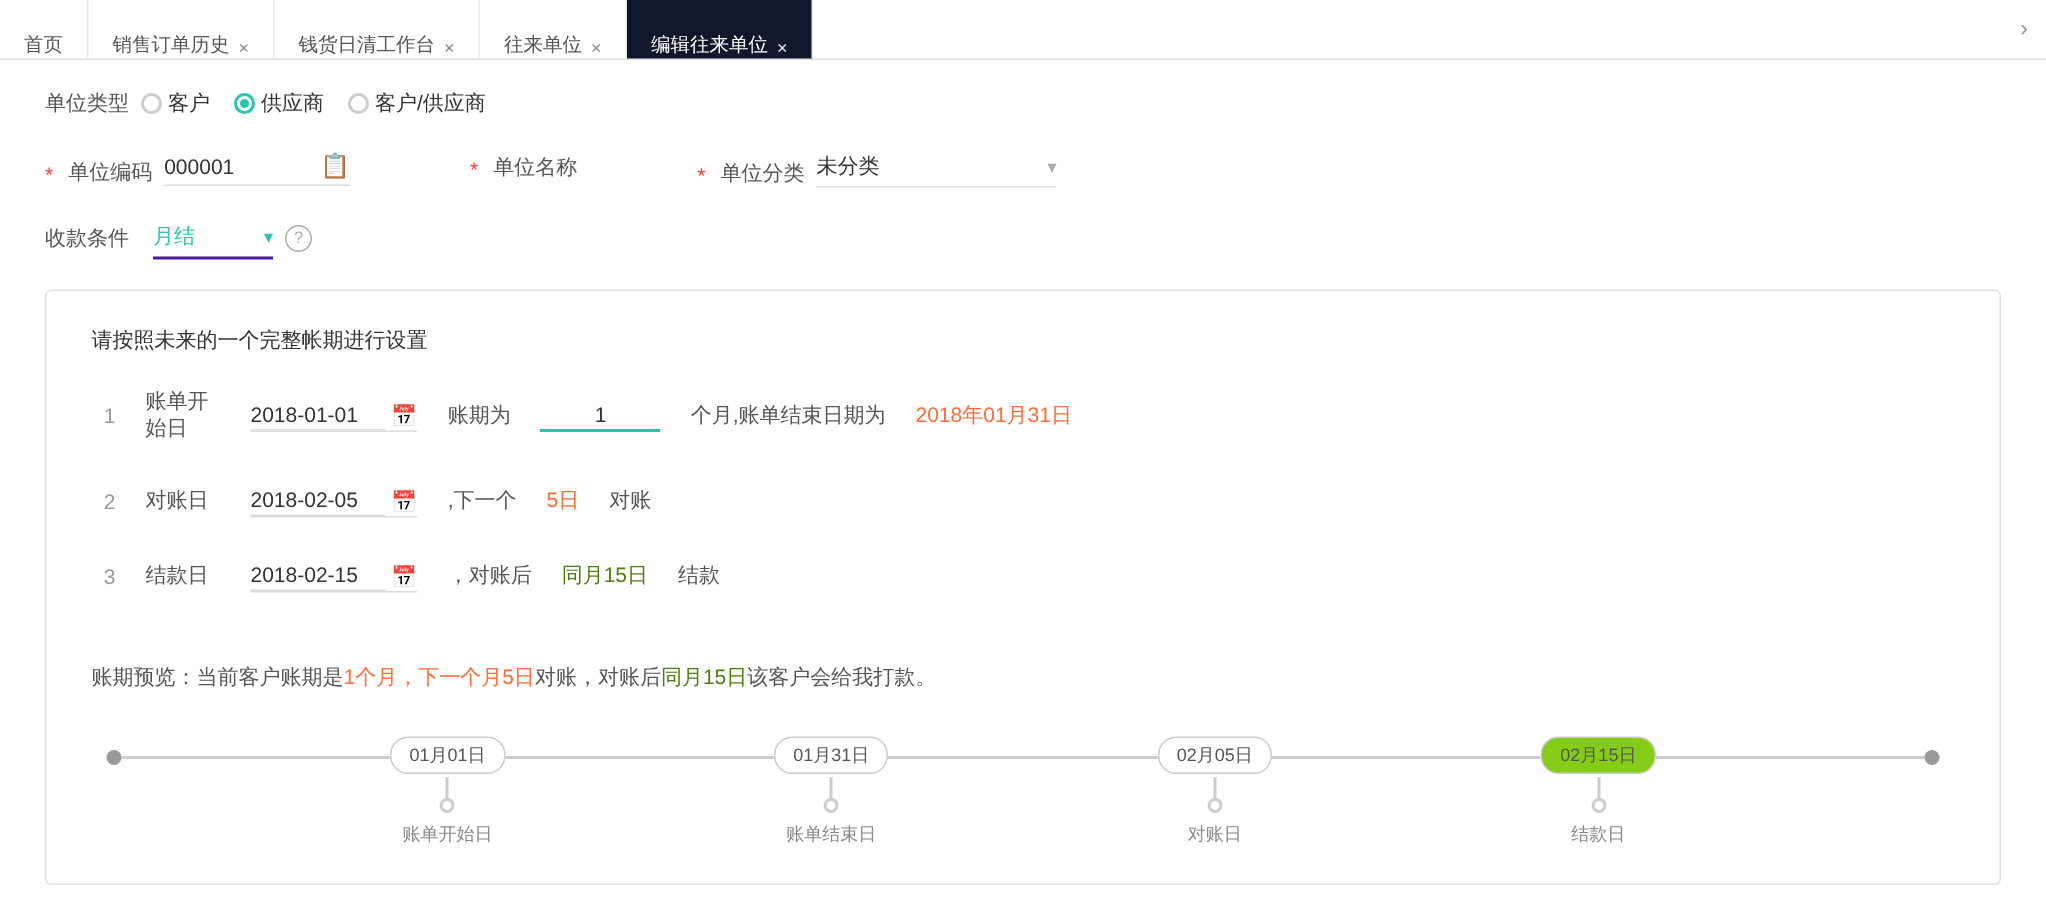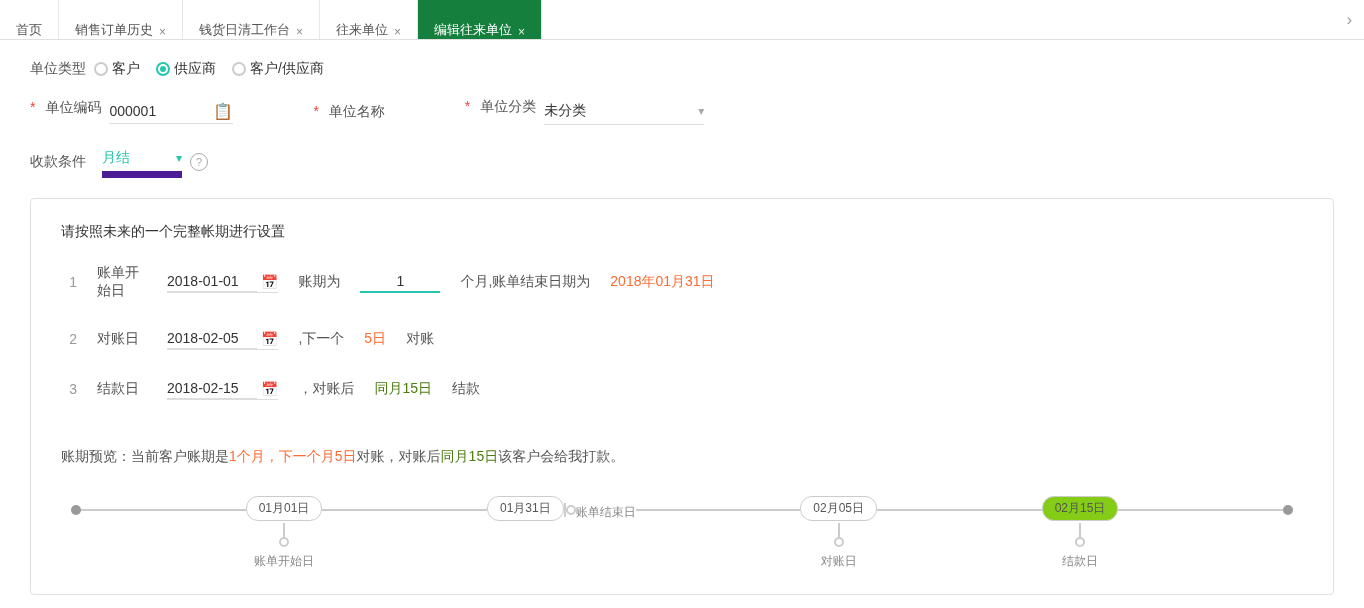--- a/index.html
+++ b/index.html
@@ -19,21 +19,21 @@
       padding: 0 16px;
       cursor: pointer;
       font-size: 13px;
       color: #555;
       border-right: 1px solid #e8e8e8;
       white-space: nowrap;
       gap: 6px;
       position: relative;
     }
     .tab.active {
-      background: #15803d;
+      background: #0f172a;
       color: #fff;
     }
     .tab .close-btn {
       font-size: 12px;
       color: inherit;
       opacity: 0.7;
       cursor: pointer;
     }
     .tab.active .close-btn { color: #fff; opacity: 0.9; }
     .tab-more {
@@ -56,21 +56,21 @@
     
     .form-row {
       display: flex;
       align-items: center;
       margin-bottom: 20px;
       gap: 0;
     }
 
     .form-group {
       display: flex;
-      align-items: flex-start;
+      align-items: flex-end;
       gap: 8px;
       margin-right: 40px;
     }
 
     .form-label {
       color: #555;
       font-size: 14px;
       white-space: nowrap;
     }
 
@@ -167,21 +167,21 @@
     .condition-row {
       display: flex;
       align-items: center;
       margin-bottom: 20px;
       gap: 8px;
     }
 
     
     .select-blue {
       color: #26c6b0;
-      border-bottom: 7px solid #4c1d95;
+      border-bottom: 2px solid #4c1d95;
     }
 
     
     .help-icon {
       width: 18px;
       height: 18px;
       border-radius: 50%;
       border: 1px solid #aaa;
       display: flex;
       align-items: center;
@@ -397,21 +397,21 @@
           <div style="border:1px solid #ccc;border-radius:12px;padding:3px 12px;font-size:12px;color:#555;background:#fff;white-space:nowrap;margin-bottom:2px;">01月01日</div>
           <div style="width:2px;height:14px;background:#ccc;"></div>
           <div style="width:10px;height:10px;border-radius:50%;border:2px solid #ccc;background:#fff;"></div>
           <div style="font-size:12px;color:#888;margin-top:6px;white-space:nowrap;">账单开始日</div>
         </div>
 
         <div style="flex:1;display:flex;flex-direction:column;align-items:center;">
           <div style="height:2px;background:#ccc;width:100%;margin-top:13px;"></div>
         </div>
 
-        <div style="display:flex;align-items:center;z-index:1;">
+        <div style="display:flex;flex-direction:column;align-items:center;z-index:1;">
           <div style="border:1px solid #ccc;border-radius:12px;padding:3px 12px;font-size:12px;color:#555;background:#fff;white-space:nowrap;margin-bottom:2px;">01月31日</div>
           <div style="width:2px;height:14px;background:#ccc;"></div>
           <div style="width:10px;height:10px;border-radius:50%;border:2px solid #ccc;background:#fff;"></div>
           <div style="font-size:12px;color:#888;margin-top:6px;white-space:nowrap;">账单结束日</div>
         </div>
 
         <div style="flex:1;display:flex;flex-direction:column;align-items:center;">
           <div style="height:2px;background:#ccc;width:100%;margin-top:13px;"></div>
         </div>
 

